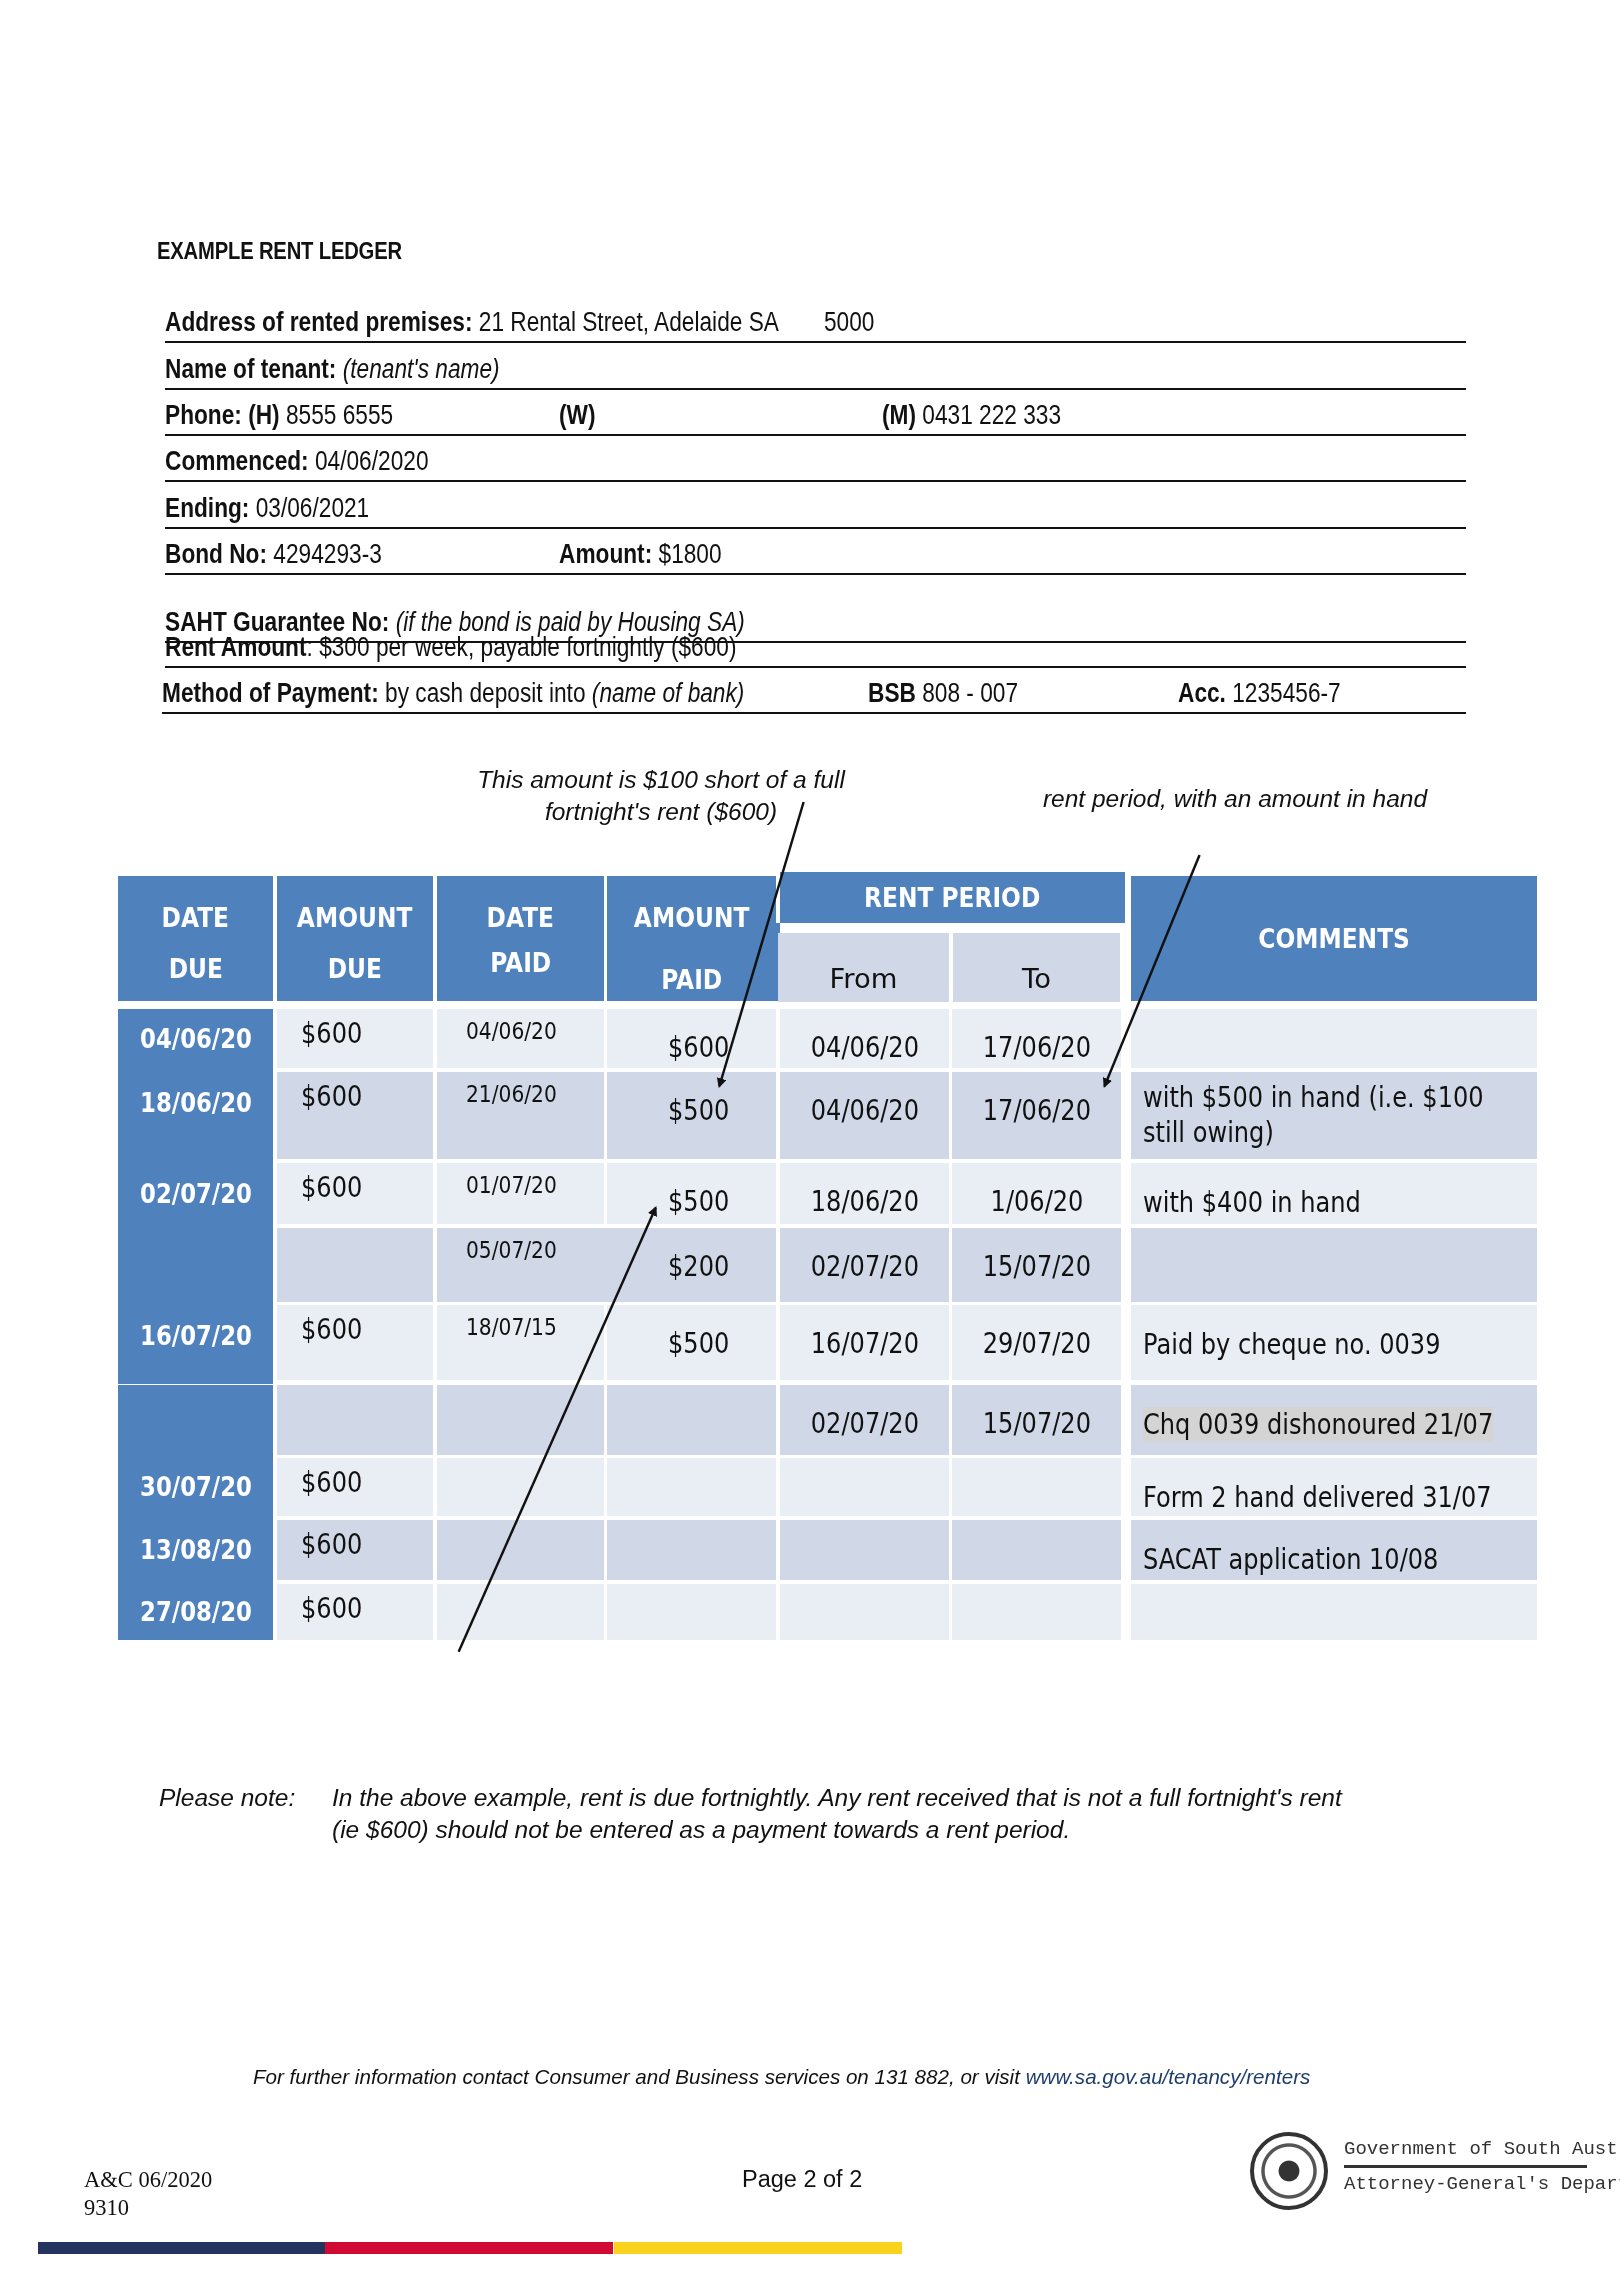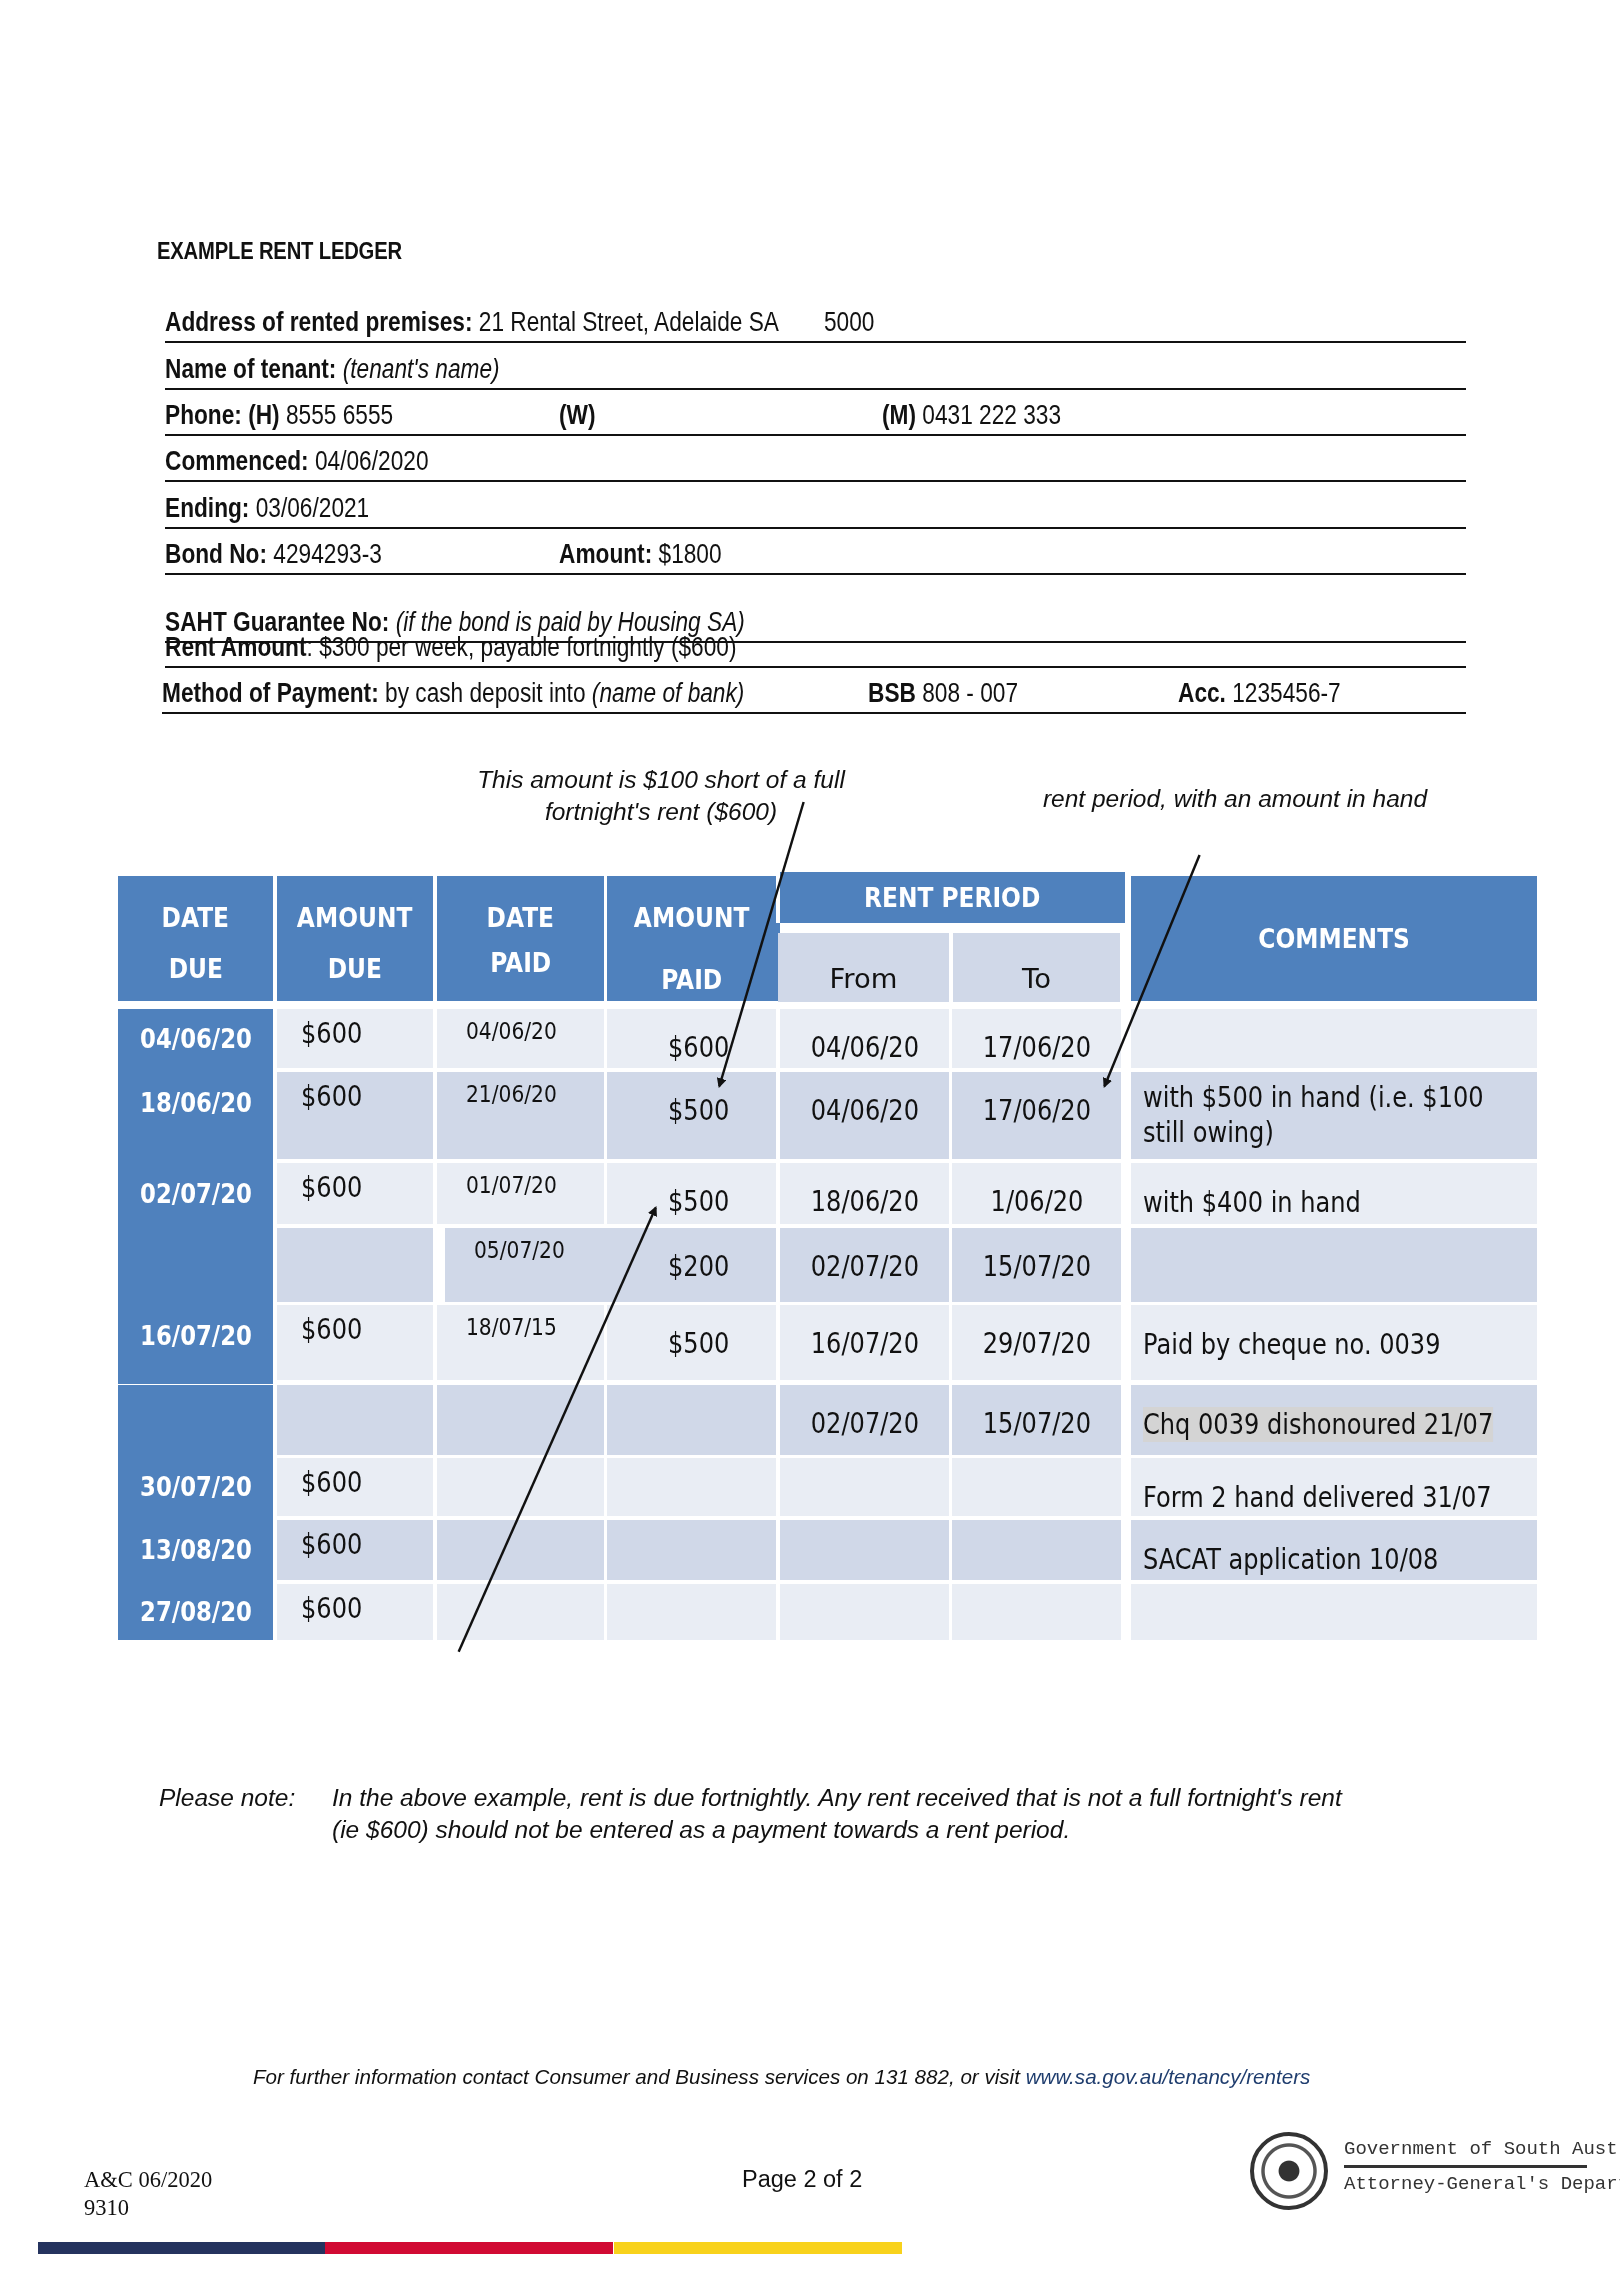--- a/index.html
+++ b/index.html
@@ -186,21 +186,21 @@
       <div class="cell dark" style="left: 1013px; top: 200px; width: 406px; height: 87px; text-align: left; padding-left: 11.8px;"><span class="sx txt" style="position: relative; top: 7.8px; white-space: normal; width: 412px; line-height: 35px;">with $500 in hand (i.e. $100 still owing)</span></div>
       <div class="cell dd" style="left: 0px; top: 291px; width: 155px; height: 65px; line-height: 61px;"><span class="sxc">02/07/20</span></div>
       <div class="cell light" style="left: 159px; top: 291px; width: 156px; height: 61px; text-align: left; padding-left: 23.5px;"><span class="sx txt" style="position: relative; top: 7.8px;">$600</span></div>
       <div class="cell light" style="left: 319px; top: 291px; width: 167px; height: 61px; text-align: left; padding-left: 29px;"><span class="sx txt" style="position: relative; top: 7.8px; font-size: 23.5px;">01/07/20</span></div>
       <div class="cell light" style="left: 489px; top: 291px; width: 169px; height: 61px; text-align: left; padding-left: 61px;"><span class="sx txt" style="position: relative; top: 21.6px;">$500</span></div>
       <div class="cell light" style="left: 662px; top: 291px; width: 169px; height: 61px; text-align: center; padding-left: 0px;"><span class="sxc txt" style="position: relative; top: 21.6px;">18/06/20</span></div>
       <div class="cell light" style="left: 834px; top: 291px; width: 169px; height: 61px; text-align: center; padding-left: 0px;"><span class="sxc txt" style="position: relative; top: 21.6px;">1/06/20</span></div>
       <div class="cell light" style="left: 1013px; top: 291px; width: 406px; height: 61px; text-align: left; padding-left: 11.8px;"><span class="sx txt" style="position: relative; top: 21.6px; white-space: normal; width: 412px; line-height: 35px;">with $400 in hand</span></div>
       <div class="cell dd" style="left: 0px; top: 356px; width: 155px; height: 77px; line-height: 61px;"><span class="sxc"></span></div>
       <div class="cell dark" style="left: 159px; top: 356px; width: 156px; height: 74px; text-align: left; padding-left: 23.5px;"></div>
-      <div class="cell dark" style="left: 319px; top: 356px; width: 190px; height: 74px; text-align: left; padding-left: 29px; margin-left: 8px;"><span class="sx txt" style="position: relative; top: 7.8px; font-size: 23.5px;">05/07/20</span></div>
+      <div class="cell dark" style="left: 319px; top: 356px; width: 190px; height: 74px; text-align: left; padding-left: 29px;"><span class="sx txt" style="position: relative; top: 7.8px; font-size: 23.5px;">05/07/20</span></div>
       <div class="cell dark" style="left: 489px; top: 356px; width: 169px; height: 74px; text-align: left; padding-left: 61px;"><span class="sx txt" style="position: relative; top: 21.6px;">$200</span></div>
       <div class="cell dark" style="left: 662px; top: 356px; width: 169px; height: 74px; text-align: center; padding-left: 0px;"><span class="sxc txt" style="position: relative; top: 21.6px;">02/07/20</span></div>
       <div class="cell dark" style="left: 834px; top: 356px; width: 169px; height: 74px; text-align: center; padding-left: 0px;"><span class="sxc txt" style="position: relative; top: 21.6px;">15/07/20</span></div>
       <div class="cell dark" style="left: 1013px; top: 356px; width: 406px; height: 74px; text-align: left; padding-left: 11.8px;"></div>
       <div class="cell dd" style="left: 0px; top: 433px; width: 155px; height: 79px; line-height: 61px;"><span class="sxc">16/07/20</span></div>
       <div class="cell light" style="left: 159px; top: 433px; width: 156px; height: 75px; text-align: left; padding-left: 23.5px;"><span class="sx txt" style="position: relative; top: 7.8px;">$600</span></div>
       <div class="cell light" style="left: 319px; top: 433px; width: 167px; height: 75px; text-align: left; padding-left: 29px;"><span class="sx txt" style="position: relative; top: 7.8px; font-size: 23.5px;">18/07/15</span></div>
       <div class="cell light" style="left: 489px; top: 433px; width: 169px; height: 75px; text-align: left; padding-left: 61px;"><span class="sx txt" style="position: relative; top: 21.6px;">$500</span></div>
       <div class="cell light" style="left: 662px; top: 433px; width: 169px; height: 75px; text-align: center; padding-left: 0px;"><span class="sxc txt" style="position: relative; top: 21.6px;">16/07/20</span></div>
       <div class="cell light" style="left: 834px; top: 433px; width: 169px; height: 75px; text-align: center; padding-left: 0px;"><span class="sxc txt" style="position: relative; top: 21.6px;">29/07/20</span></div>

